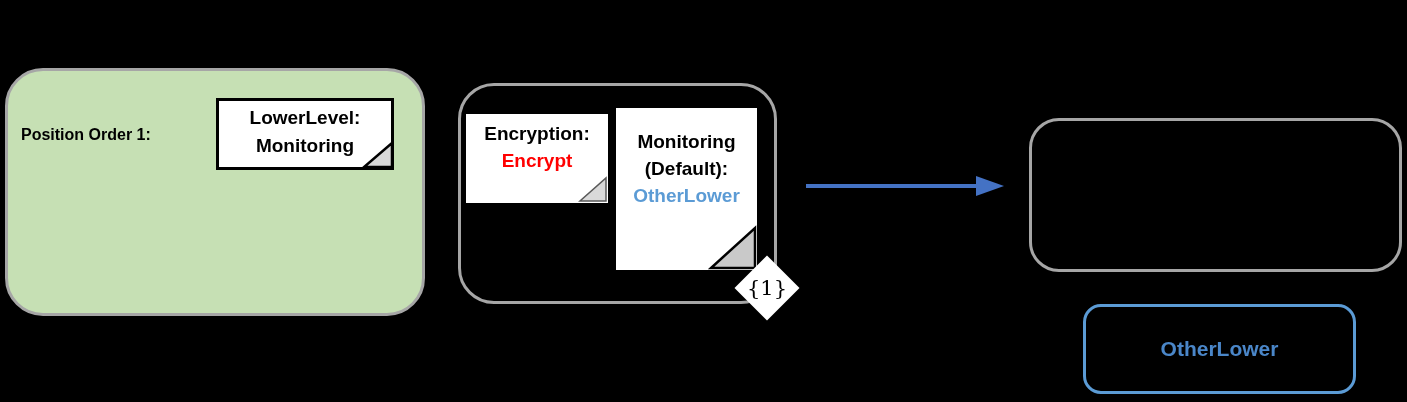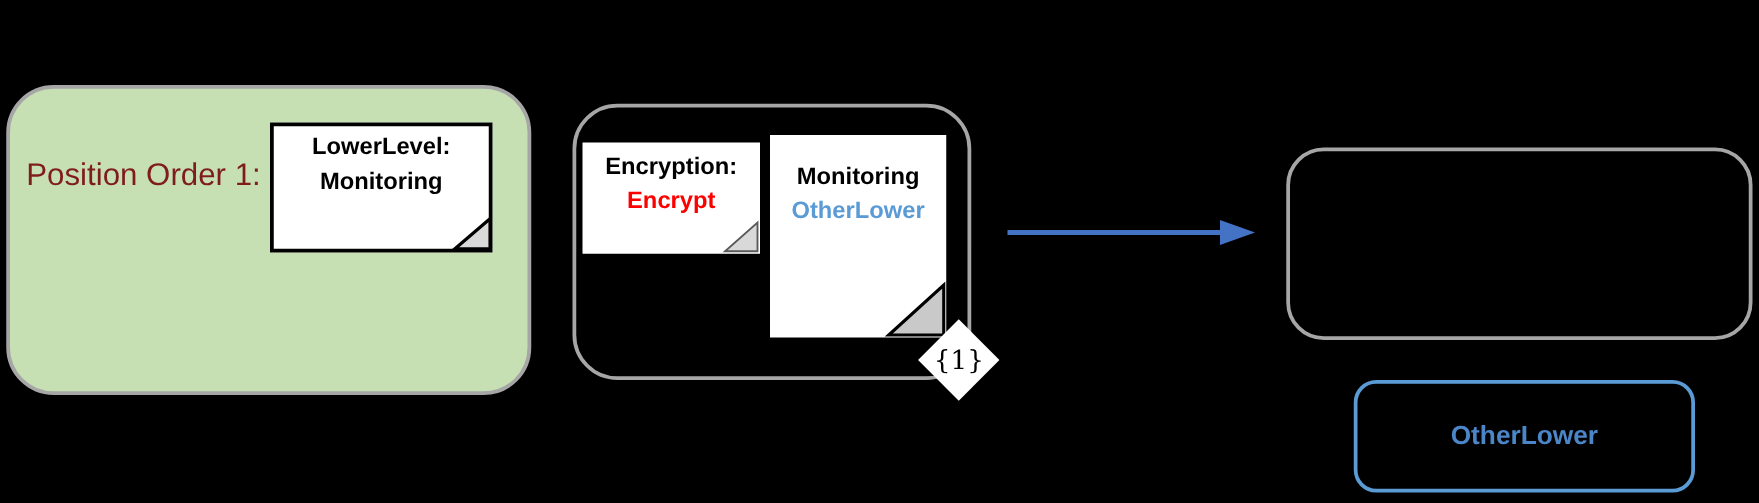--- a/index.html
+++ b/index.html
@@ -17,23 +17,23 @@
     position: absolute;
     left: 5px; top: 68px;
     width: 414px; height: 242px;
     background: var(--green_fill, #C6E0B4);
     border: 3px solid var(--border_gray, #A6A6A6);
     border-radius: 38px;
   }
   .group-label {
     position: absolute;
     left: 13px; top: 55px;
-    font-size: 25px;
-    font-weight: normal;
-    color: #7f1d1d;
+    font-size: 16px;
+    font-weight: bold;
+    color: #000000;
     white-space: nowrap;
   }
   .rule-box {
     position: absolute;
     left: 458px; top: 83px;
     width: 313px; height: 215px;
     background: transparent;
     border: 3px solid var(--border_gray, #A6A6A6);
     border-radius: 36px;
   }
@@ -75,21 +75,21 @@
     font-size: 19px;
     line-height: 27px;
     color: #000;
   }
   .note .fold {
     position: absolute;
     display: block;
   }
   .note-lowerlevel {
     left: 208px; top: 27px;        
-    width: 178px; height: 104px;
+    width: 178px; height: 72px;
     border: 3px solid #000;
   }
   .note-lowerlevel .lines { padding-top: 3px; line-height: 28px; }
   .note-lowerlevel .fold { right: -4px; bottom: -3px; }
 
   .note-encryption {
     left: 5px; top: 28px;          
     width: 142px; height: 89px;
   }
   .note-encryption .lines { padding-top: 6px; }
@@ -160,20 +160,21 @@
         <div class="text-red">Encrypt</div>
       </div>
       <svg class="fold" width="30" height="27">
         <polygon points="2,25 28,25 28,2" fill="#D9D9D9" stroke="#595959" stroke-width="1.5"></polygon>
       </svg>
     </div>
 
     <div class="note note-monitoring">
       <div class="lines">
         <div>Monitoring</div>
+        <div>(Default):</div>
         <div class="text-blue">OtherLower</div>
       </div>
       <svg class="fold" width="52" height="48">
         <polygon points="4,44 48,44 48,4" fill="#C9C9C9" stroke="#000" stroke-width="2.5"></polygon>
       </svg>
     </div>
 
     <div class="diamond">
       <span class="badge-text">{1}</span>
     </div>

